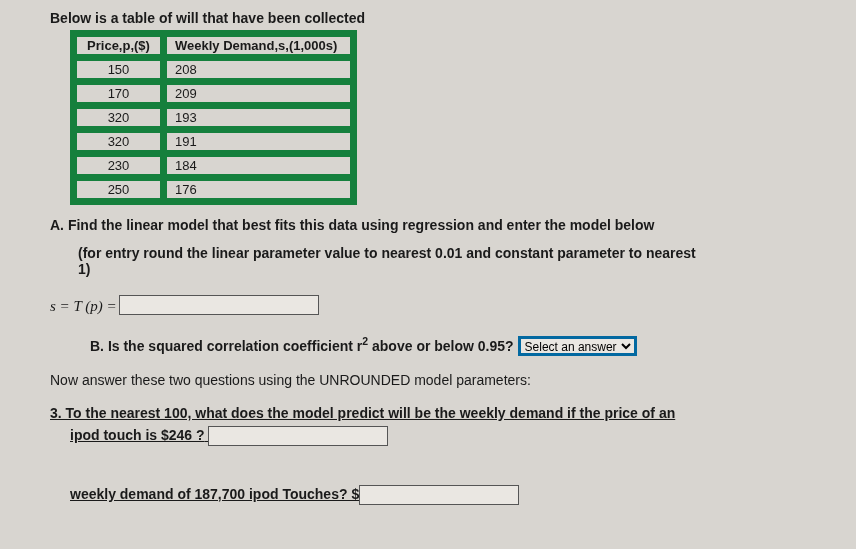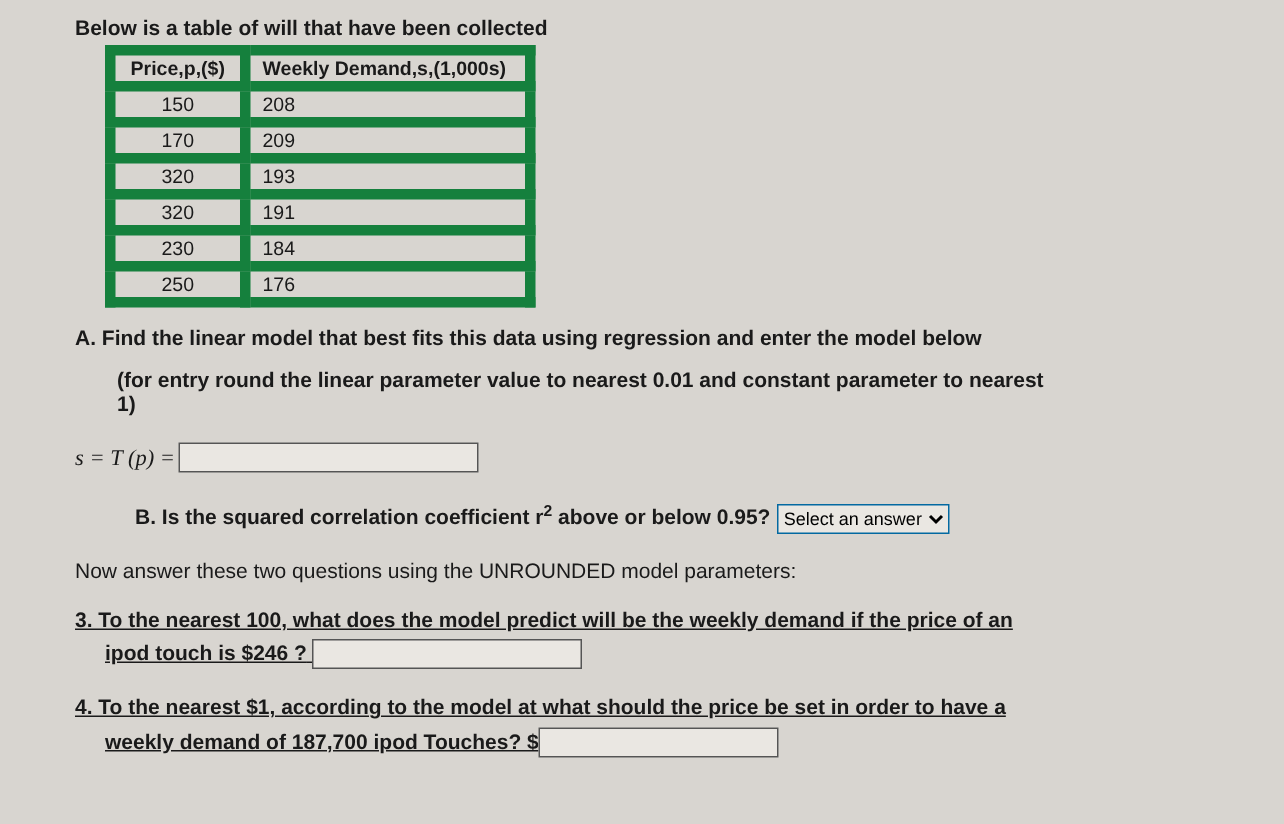--- a/index.html
+++ b/index.html
@@ -66,21 +66,21 @@
     }
     .tb-wide { width: 200px; }
     .tb-med { width: 180px; }
     .tb-sm { width: 160px; }
     .partb {
       margin-top: 20px;
       margin-left: 40px;
       font-weight: bold;
     }
     select.sel {
-      border: 1px solid #0369a1;
+      border: 3px solid #0369a1;
       background: #eae7e2;
       font-size: 12px;
       height: 20px;
     }
     sup { font-size: 0.75em; }
     .nowtext {
       margin-top: 16px;
       margin-left: 0;
       font-weight: normal;
     }
@@ -156,17 +156,17 @@
 
 <div class="q3">
   <span>3. To the nearest 100, what does the model predict will be the weekly demand if the price of an</span><br>
   <span style="margin-left:20px;">
     <span>ipod touch is $246 ?</span>
     <input type="text" class="textbox tb-med inline-input" value="" style="">
   </span>
 </div>
 
 <div class="q4">
-  <span>4. To the nearest $1, according to the model at what should the price be set in order to have a</span><br>
+  <br>
   <span style="margin-left:20px;">
     <span>weekly demand of 187,700 ipod Touches? $</span><input type="text" class="textbox tb-sm inline-input" value="" style="">
   </span>
 </div>
 
 </body></html>

